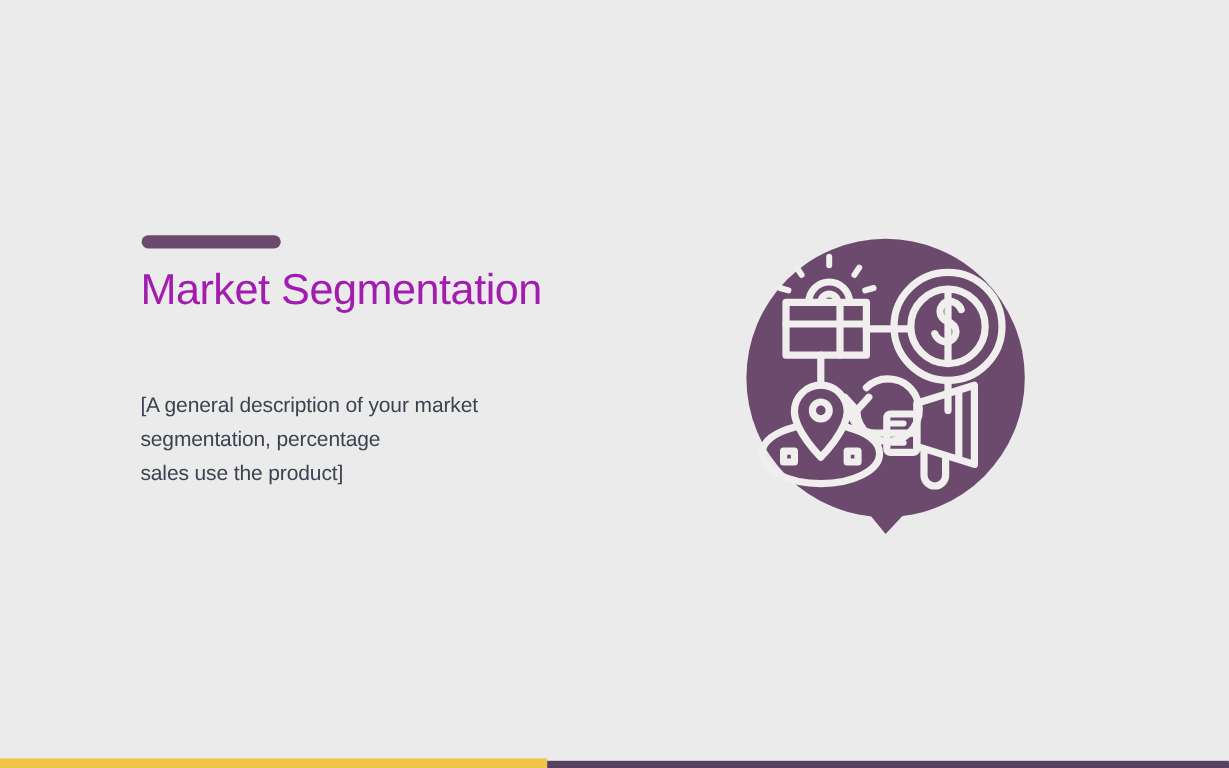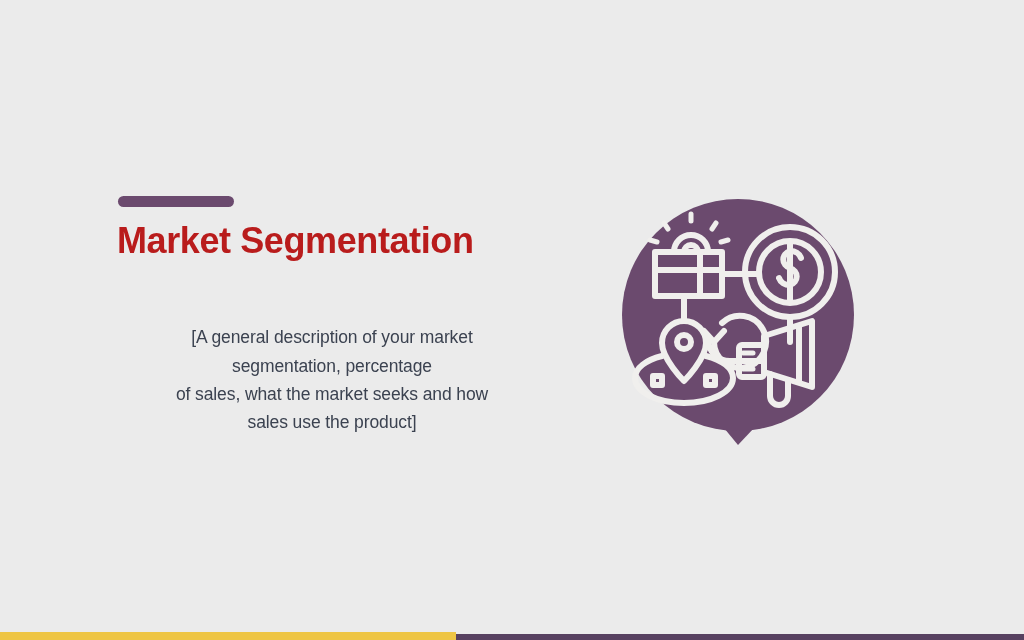--- a/index.html
+++ b/index.html
@@ -33,36 +33,35 @@
     width: 116px;
     height: 11px;
     border-radius: 6px;
     background: #6b4a6e;
     margin: 0 0 14px 1px;
   }
   .slide-title {
     margin: 0;
     font-family: "Liberation Sans", sans-serif;
     font-size: 36px;
-    font-weight: bold;
+    font-weight: normal;
     letter-spacing: -0.4px;
-    color: #b91c1c;
+    color: #a21caf;
     line-height: 1.12;
     white-space: nowrap;
   }
   .body-copy {
     margin: 0;
     padding-top: 62px;
     font-family: "Liberation Sans", sans-serif;
     font-size: 17.5px;
     font-weight: normal;
     color: #3b4250;
     line-height: 1.62;
     letter-spacing: -0.1px;
-    text-align: center;
   }
   .body-copy .line {
     display: block;
     white-space: nowrap;
   }
 
   
   .illustration {
     position: absolute;
     left: 612px;
@@ -102,21 +101,20 @@
 
   <div class="text-col">
 
     <div class="accent-bar"></div>
 
     <h1 class="slide-title">Market Segmentation</h1>
 
     <p class="body-copy">
       <span class="line">[A general description of your market</span>
       <span class="line">segmentation, percentage</span>
-      <span class="line">of sales, what the market seeks and how</span>
       <span class="line">sales use the product]</span>
     </p>
   </div>
 
   <div class="illustration">
     <svg viewBox="0 0 260 275" xmlns="http://www.w3.org/2000/svg">
 
       <g>
         <path d="M126 255 L112 238 L142 238 Z" fill="#6b4a6e"></path>
         <circle cx="126" cy="125" r="116" fill="#6b4a6e"></circle>

